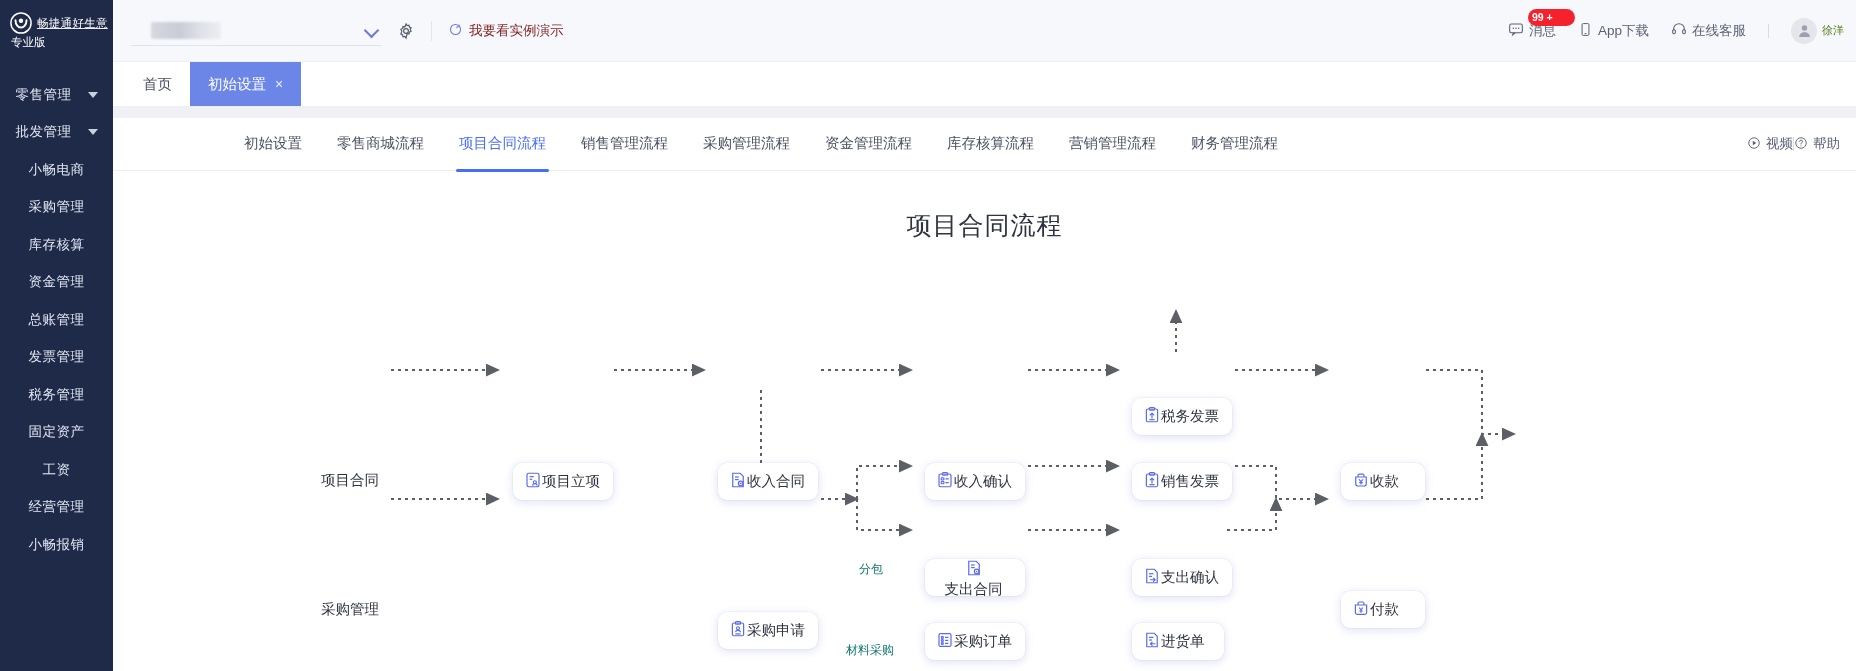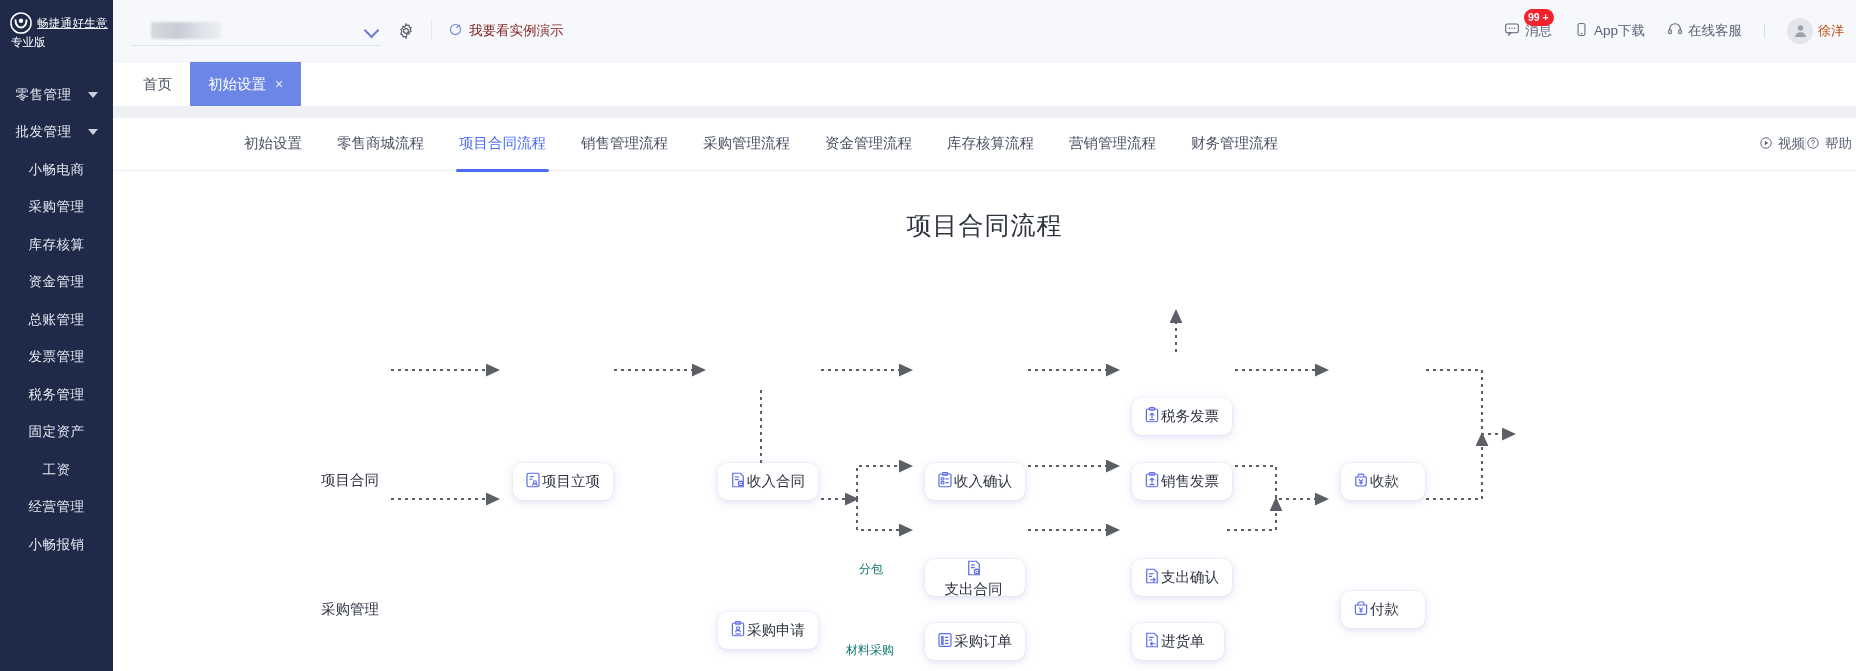--- a/index.html
+++ b/index.html
@@ -69,28 +69,28 @@
     display:flex; align-items:center; gap:6px; color:#7f1d1d; font-size:13.5px;
     cursor:pointer;
   }
   .topbar-right {
     margin-left:auto; display:flex; align-items:center; gap:22px; padding-right:12px;
     color:#5B6277; font-size:13.5px;
   }
   .tb-item { display:flex; align-items:center; gap:5px; cursor:pointer; position:relative; }
   .badge {
     position:absolute; top:-12px; left:20px; background:#F5222D; color:#fff;
-    font-size:10.5px; line-height:1; padding:3px 5px 3px 4px; border-radius:9px;
+    font-size:10.5px; line-height:1; padding:3px 22px 3px 4px; border-radius:9px;
     font-weight:bold; white-space:nowrap;
   }
   .avatar {
     width:26px;height:26px;border-radius:50%;background:#E4E6EC;
     display:flex;align-items:center;justify-content:center;
   }
-  .user-name { color:#c2410c; font-size:13px; white-space:nowrap; }
+  .user-name { color:#4d7c0f; font-size:11px; white-space:nowrap; }
 
   
   .tabstrip {
     height:45px; flex:0 0 45px; background:#fff; display:flex; align-items:stretch;
     border-bottom:1px solid #EDEFF4;
   }
   .ptab {
     display:flex; align-items:center; justify-content:center; padding:0 18px;
     font-size:14.5px; color:#4A5163; cursor:pointer; min-width:60px;
   }
@@ -110,21 +110,21 @@
     position:relative; font-size:14.5px; color:#4A5163; cursor:pointer;
     padding:0 0 2px 0; margin-right:35px; white-space:nowrap;
   }
   .stab.first { margin-left:131px; }
   .stab.active { color:#4A6CF7; }
   .stab.active:after {
     content:""; position:absolute; left:-3px; right:-3px; bottom:-17px; height:3px;
     background:#4A6CF7; border-radius:2px;
   }
   .subtabs-right {
-    margin-left:auto; margin-right:4px; display:flex; align-items:center; 
+    margin-left:auto; margin-right:16px; display:flex; align-items:center; 
     color:#5B6277; font-size:13.5px; padding-right:0;
   }
   .sr-item { display:flex; align-items:center; gap:5px; cursor:pointer; }
   .sr-div { width:1px; height:14px; background:#D9DCE4; }
 
   .flow-title {
     text-align:center; font-size:25px; color:#2E3340; margin-top:38px; letter-spacing:1px;
   }
 
   

